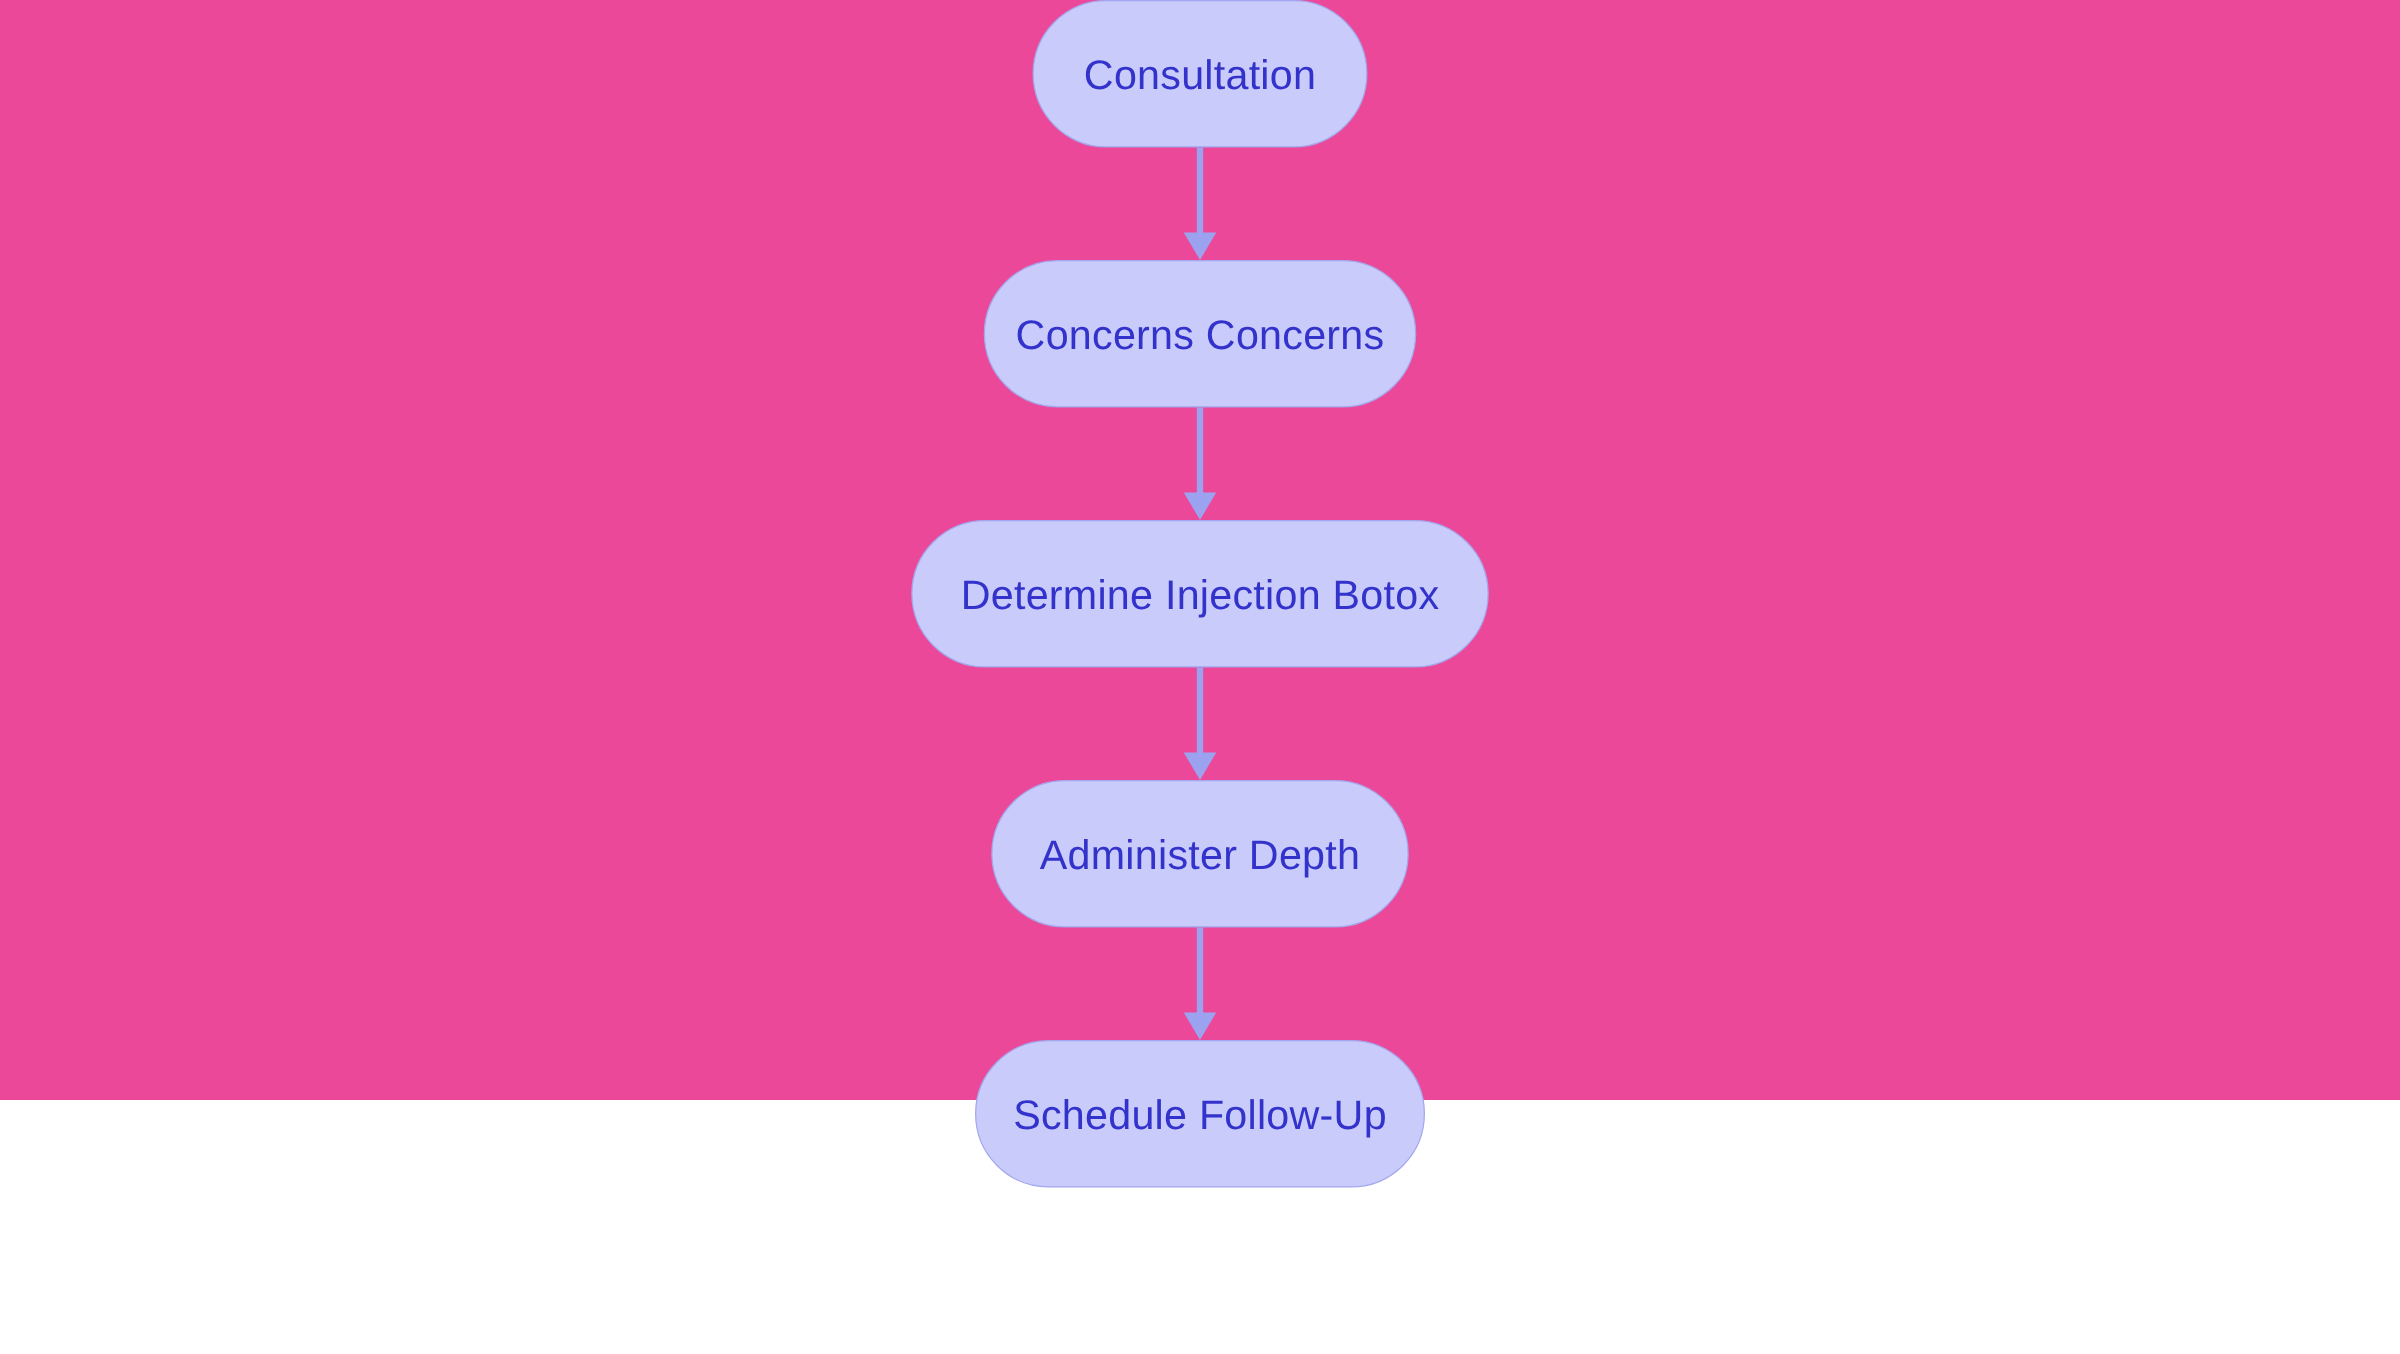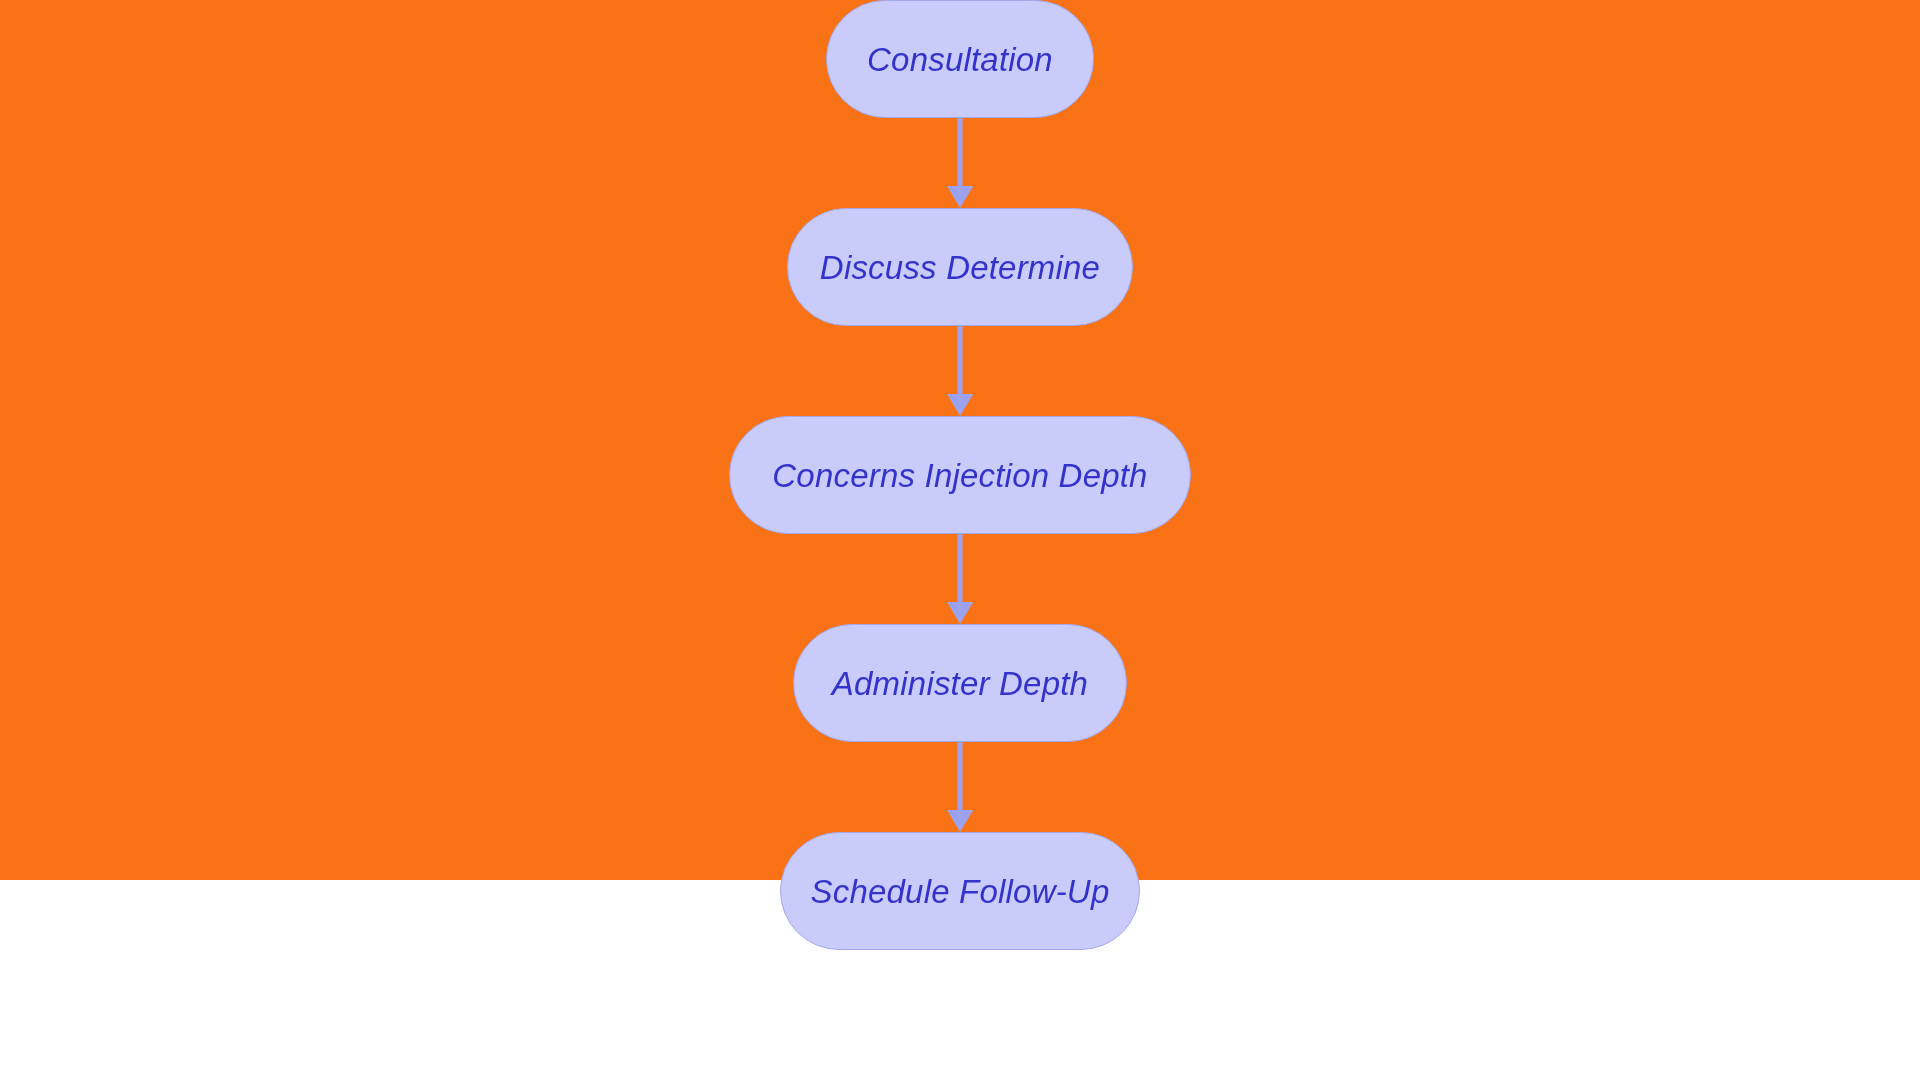--- a/index.html
+++ b/index.html
@@ -11,22 +11,21 @@
     width: 1920px;
     height: 1083px;
     overflow: hidden;
     font-family: "Liberation Sans", "DejaVu Sans", sans-serif;
   }
 
   #flowchart {
     position: relative;
     width: 1920px;
     height: 880px;
-    background: #f97316;
-    font-style: italic;
+    background: #ec4899;
   }
 
   .flow-column {
     position: absolute;
     left: 0;
     top: 0;
     width: 1920px;
     height: 1083px;
     display: flex;
     flex-direction: column;
@@ -100,30 +99,30 @@
     <div class="node node-w1">
       <span class="node-label">Consultation</span>
     </div>
 
     <div class="connector">
       <div class="connector-line"></div>
       <div class="connector-head"></div>
     </div>
 
     <div class="node node-w2">
-      <span class="node-label">Discuss Determine</span>
+      <span class="node-label">Concerns Concerns</span>
     </div>
 
     <div class="connector">
       <div class="connector-line"></div>
       <div class="connector-head"></div>
     </div>
 
     <div class="node node-w3">
-      <span class="node-label">Concerns Injection Depth</span>
+      <span class="node-label">Determine Injection Botox</span>
     </div>
 
     <div class="connector">
       <div class="connector-line"></div>
       <div class="connector-head"></div>
     </div>
 
     <div class="node node-w4">
       <span class="node-label">Administer Depth</span>
     </div>

